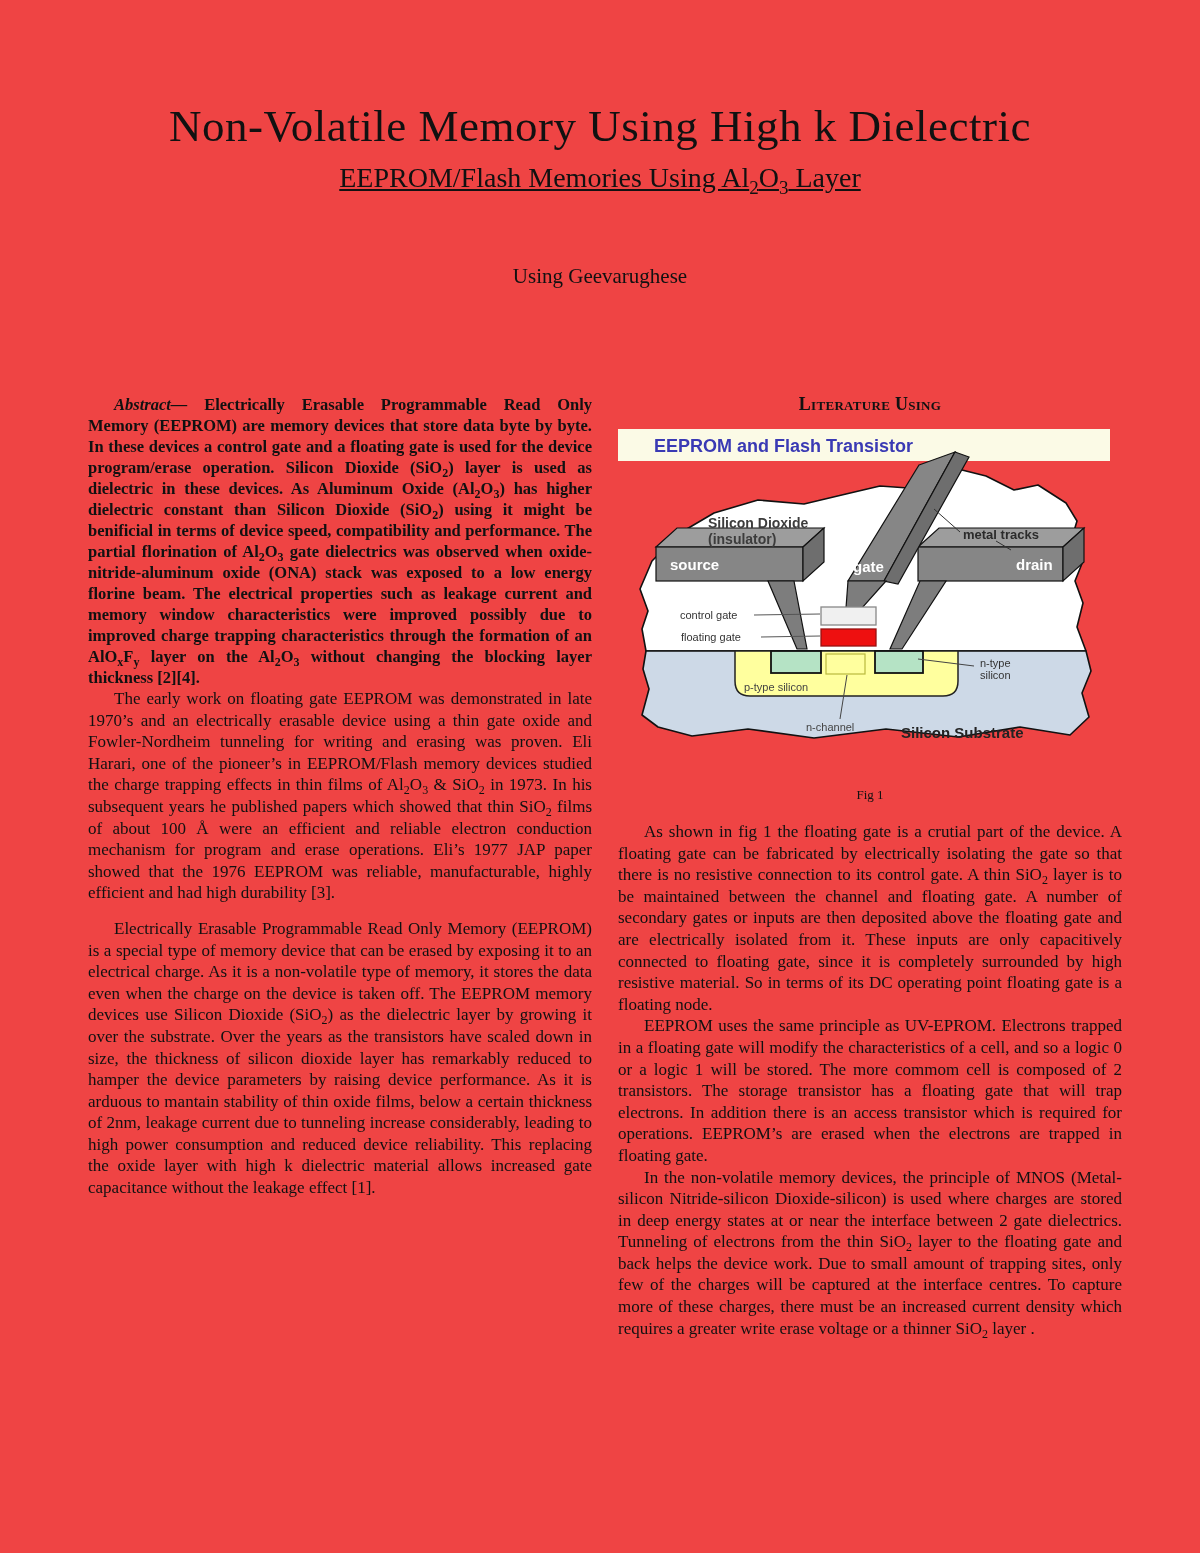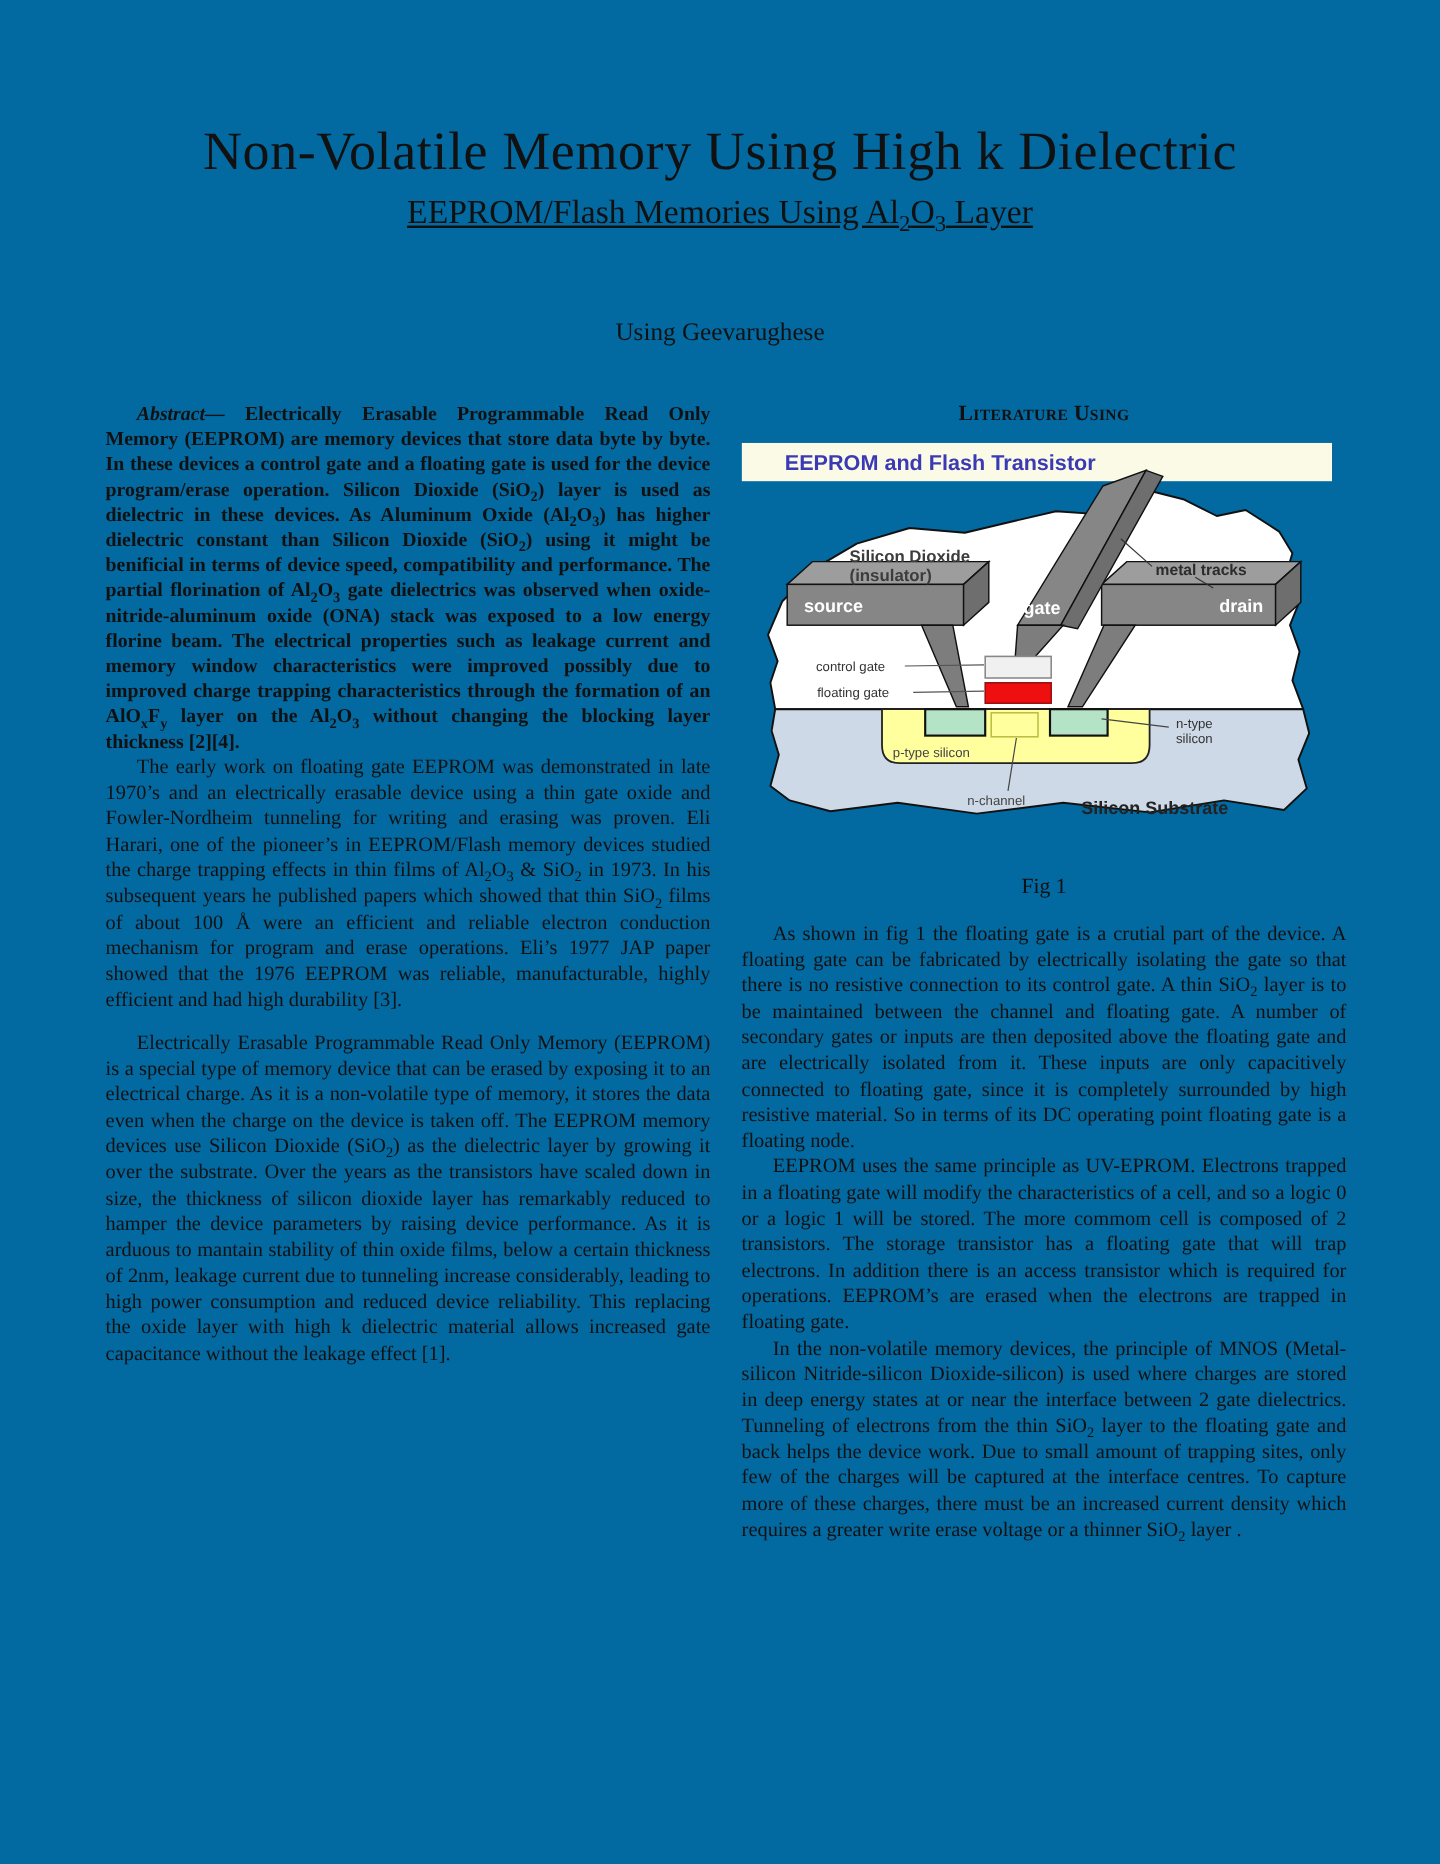--- a/index.html
+++ b/index.html
@@ -1,19 +1,19 @@
 <!DOCTYPE html>
 <html><head>
 <meta charset="utf-8">
 <style>
   html,body{margin:0;padding:0;background:#ffffff;}
   .page{
     position:relative;
     width:1200px;height:1553px;
-    background:#0369a1;
+    background:#ef4444;
     color:#111;
     font-family:"Liberation Serif", serif;
     overflow:hidden;
   }
   header{ text-align:center; padding-top:100px; }
   h1.title{
     margin:0;
     font-size:45px;
     font-weight:normal;
     line-height:52px;
@@ -28,21 +28,21 @@
   .subtitle sub{ font-size:19px; }
   .author{
     margin-top:70px;
     font-size:21px;
     line-height:24px;
   }
   .columns{
     display:flex;
     gap:26px;
     padding:0 78px 0 88px;
-    margin-top:46px;
+    margin-top:106px;
   }
   .col{ width:504px; }
   .col p{
     margin:0;
     font-size:17px;
     line-height:21.6px;
     text-align:justify;
     text-indent:26px;
   }
   p.abstract{
@@ -58,21 +58,21 @@
     font-size:18px;
     font-weight:bold;
     font-variant:small-caps;
     letter-spacing:0.3px;
   }
   .col.right h2.sec{ margin-top:0; }
   .gap-top{ margin-top:14px !important; }
   figure{ margin:12px 0 0 0; padding:0; }
   figcaption{
     text-align:center;
-    font-size:18px;
+    font-size:13px;
     margin-top:6px;
     margin-bottom:18px;
     font-family:"Liberation Serif", serif;
   }
   .figlabel{ font-family:"Liberation Sans", sans-serif; }
 </style>
 </head>
 <body>
 
 <div class="page">

